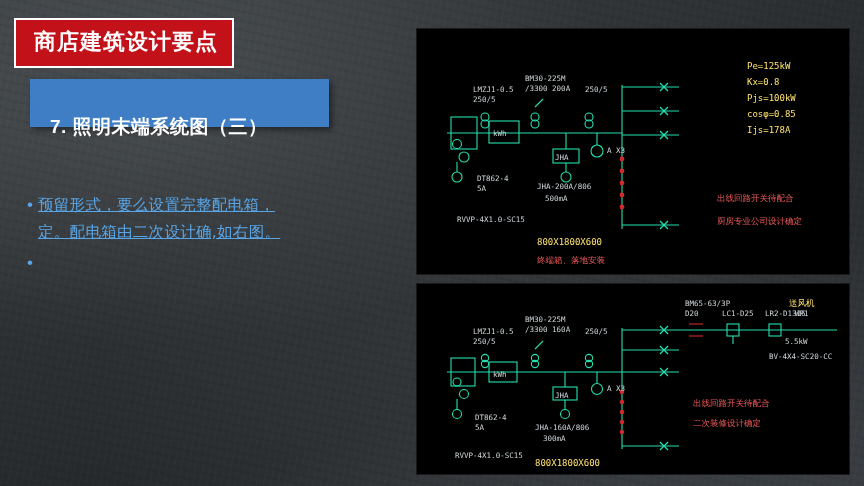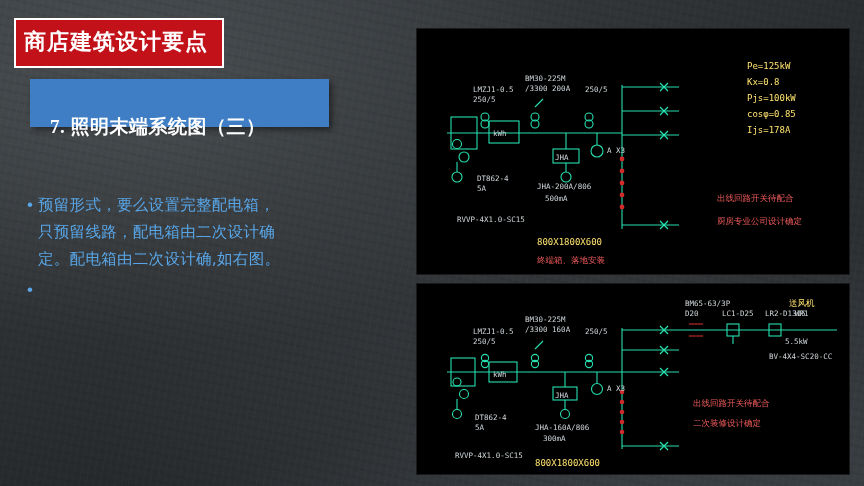--- a/index.html
+++ b/index.html
@@ -22,51 +22,52 @@
     background:
       repeating-linear-gradient(100deg, rgba(255,255,255,0.018) 0px, rgba(255,255,255,0.018) 1px, rgba(0,0,0,0) 2px, rgba(0,0,0,0) 7px),
       repeating-linear-gradient(12deg, rgba(0,0,0,0.05) 0px, rgba(0,0,0,0.05) 2px, rgba(0,0,0,0) 3px, rgba(0,0,0,0) 9px);
     opacity:.9;
   }
 
   
   .title-banner{
     position:absolute;left:14px;top:18px;
     background:#c3111a;
-    padding:7px 14px 9px 8px;
+    padding:7px 14px 9px 18px;
     border:2px solid #ffffff;
     box-shadow:0 0 0 0 transparent;
   }
   .title-banner span{
     color:#ffffff;font-size:22px;font-weight:bold;letter-spacing:1px;
     font-family:"DejaVu Sans","Liberation Sans",sans-serif;
   }
 
   
   .subtitle-bar{
     position:absolute;left:30px;top:79px;width:299px;height:48px;
     background:#3f7ec4;
     display:flex;align-items:center;
     box-shadow:3px 3px 6px rgba(0,0,0,.45);
   }
   .subtitle-bar span{
     color:#ffffff;font-size:19px;font-weight:bold;padding-left:20px;letter-spacing:.5px;
-    font-family:Liberation Serif, serif;
+    font-family:Liberation Sans, sans-serif;
     margin-top:48px;
   }
 
   
   .bullets{position:absolute;left:22px;top:192px;width:370px;}
   .bullet-row{display:flex;align-items:flex-start;margin-bottom:4px;}
   .bullet-dot{
     color:#58a6e8;font-size:17px;line-height:26px;width:16px;flex:0 0 16px;text-align:center;
   }
   .bullet-text{
     color:#58a6e8;font-size:15.5px;line-height:27px;letter-spacing:.3px;
     font-family:"DejaVu Sans","Liberation Sans",sans-serif;
+    text-decoration:underline;
   }
 
   
   .diagram{
     position:absolute;background:#000000;border:1px solid #1a1a1a;overflow:hidden;
   }
   #diagram-top{left:416px;top:28px;width:432px;height:245px;}
   #diagram-bottom{left:416px;top:283px;width:432px;height:190px;}
 
   .diagram svg{display:block;}
@@ -83,21 +84,20 @@
 
 <div class="subtitle-bar">
   <span>7. 照明末端系统图（三）</span>
 </div>
 
 <div class="bullets">
   <div class="bullet-row">
     <div class="bullet-dot">•</div>
     <div class="bullet-text">
       <div>预留形式，要么设置完整配电箱，</div>
-      <div>只预留线路，配电箱由二次设计确</div>
       <div>定。配电箱由二次设计确,如右图。</div>
     </div>
   </div>
   <div class="bullet-row">
     <div class="bullet-dot">•</div>
   </div>
 </div>
 
 <div class="diagram" id="diagram-top">
 <svg width="432" height="245" viewBox="0 0 432 245" xmlns="http://www.w3.org/2000/svg">

